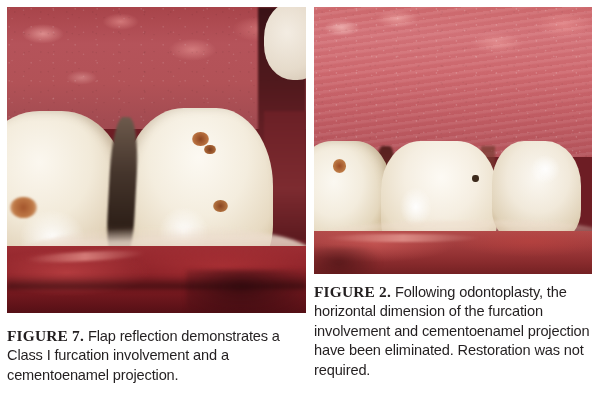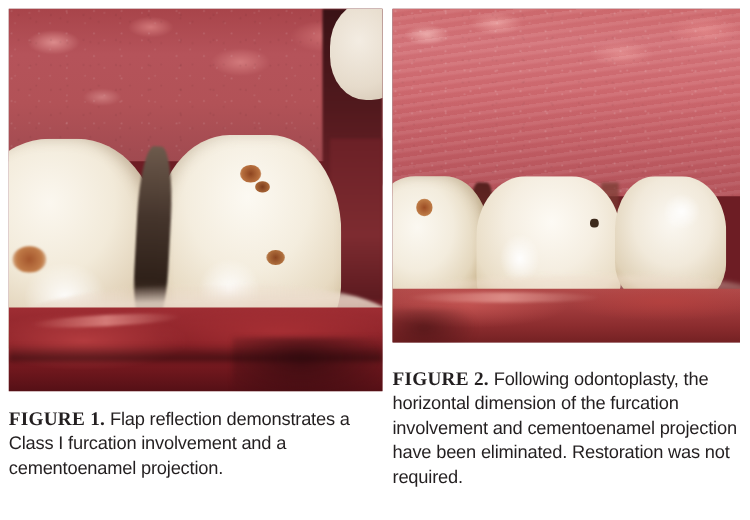--- a/index.html
+++ b/index.html
@@ -270,21 +270,21 @@
   
   .caption {
     position: absolute;
     color: #231f20;
     font-size: 14.6px;
     line-height: 19.4px;
     letter-spacing: -0.15px;
     font-family: "Liberation Sans", sans-serif;
   }
   #caption-1 { left: 7px;   top: 326px; width: 296px; }
-  #caption-2 { left: 314px; top: 294px; width: 284px; }
+  #caption-2 { left: 314px; top: 282px; width: 284px; }
 
   .fig-label {
     font-family: "Liberation Serif", serif;
     font-weight: bold;
     font-size: 15.4px;
     letter-spacing: 0.2px;
   }
   .caption-text { }
 </style>
 </head>
@@ -320,15 +320,15 @@
   <div class="photo-layer" id="p2-left-stain"></div>
   <div class="photo-layer" id="p2-tooth-center"></div>
   <div class="photo-layer" id="p2-center-speck"></div>
   <div class="photo-layer" id="p2-tooth-right"></div>
   <div class="photo-layer" id="p2-bone-edge"></div>
   <div class="photo-layer" id="p2-flap-lower"></div>
   <div class="photo-layer" id="p2-flap-gloss"></div>
   <div class="photo-layer" id="p2-bottom-dark"></div>
 </div>
 
-<div class="caption" id="caption-1"><span class="fig-label">FIGURE 1.</span><span class="caption-text"> Flap reflection demonstrates a Class I furcation involvement and a cementoenamel projection.</span></div>
+<div class="caption" id="caption-1"><span class="fig-label">FIGURE 7.</span><span class="caption-text"> Flap reflection demonstrates a Class I furcation involvement and a cementoenamel projection.</span></div>
 
 <div class="caption" id="caption-2"><span class="fig-label">FIGURE 2.</span><span class="caption-text"> Following odontoplasty, the horizontal dimension of the furcation involvement and cementoenamel projection have been eliminated. Restoration was not required.</span></div>
 
 </body></html>

